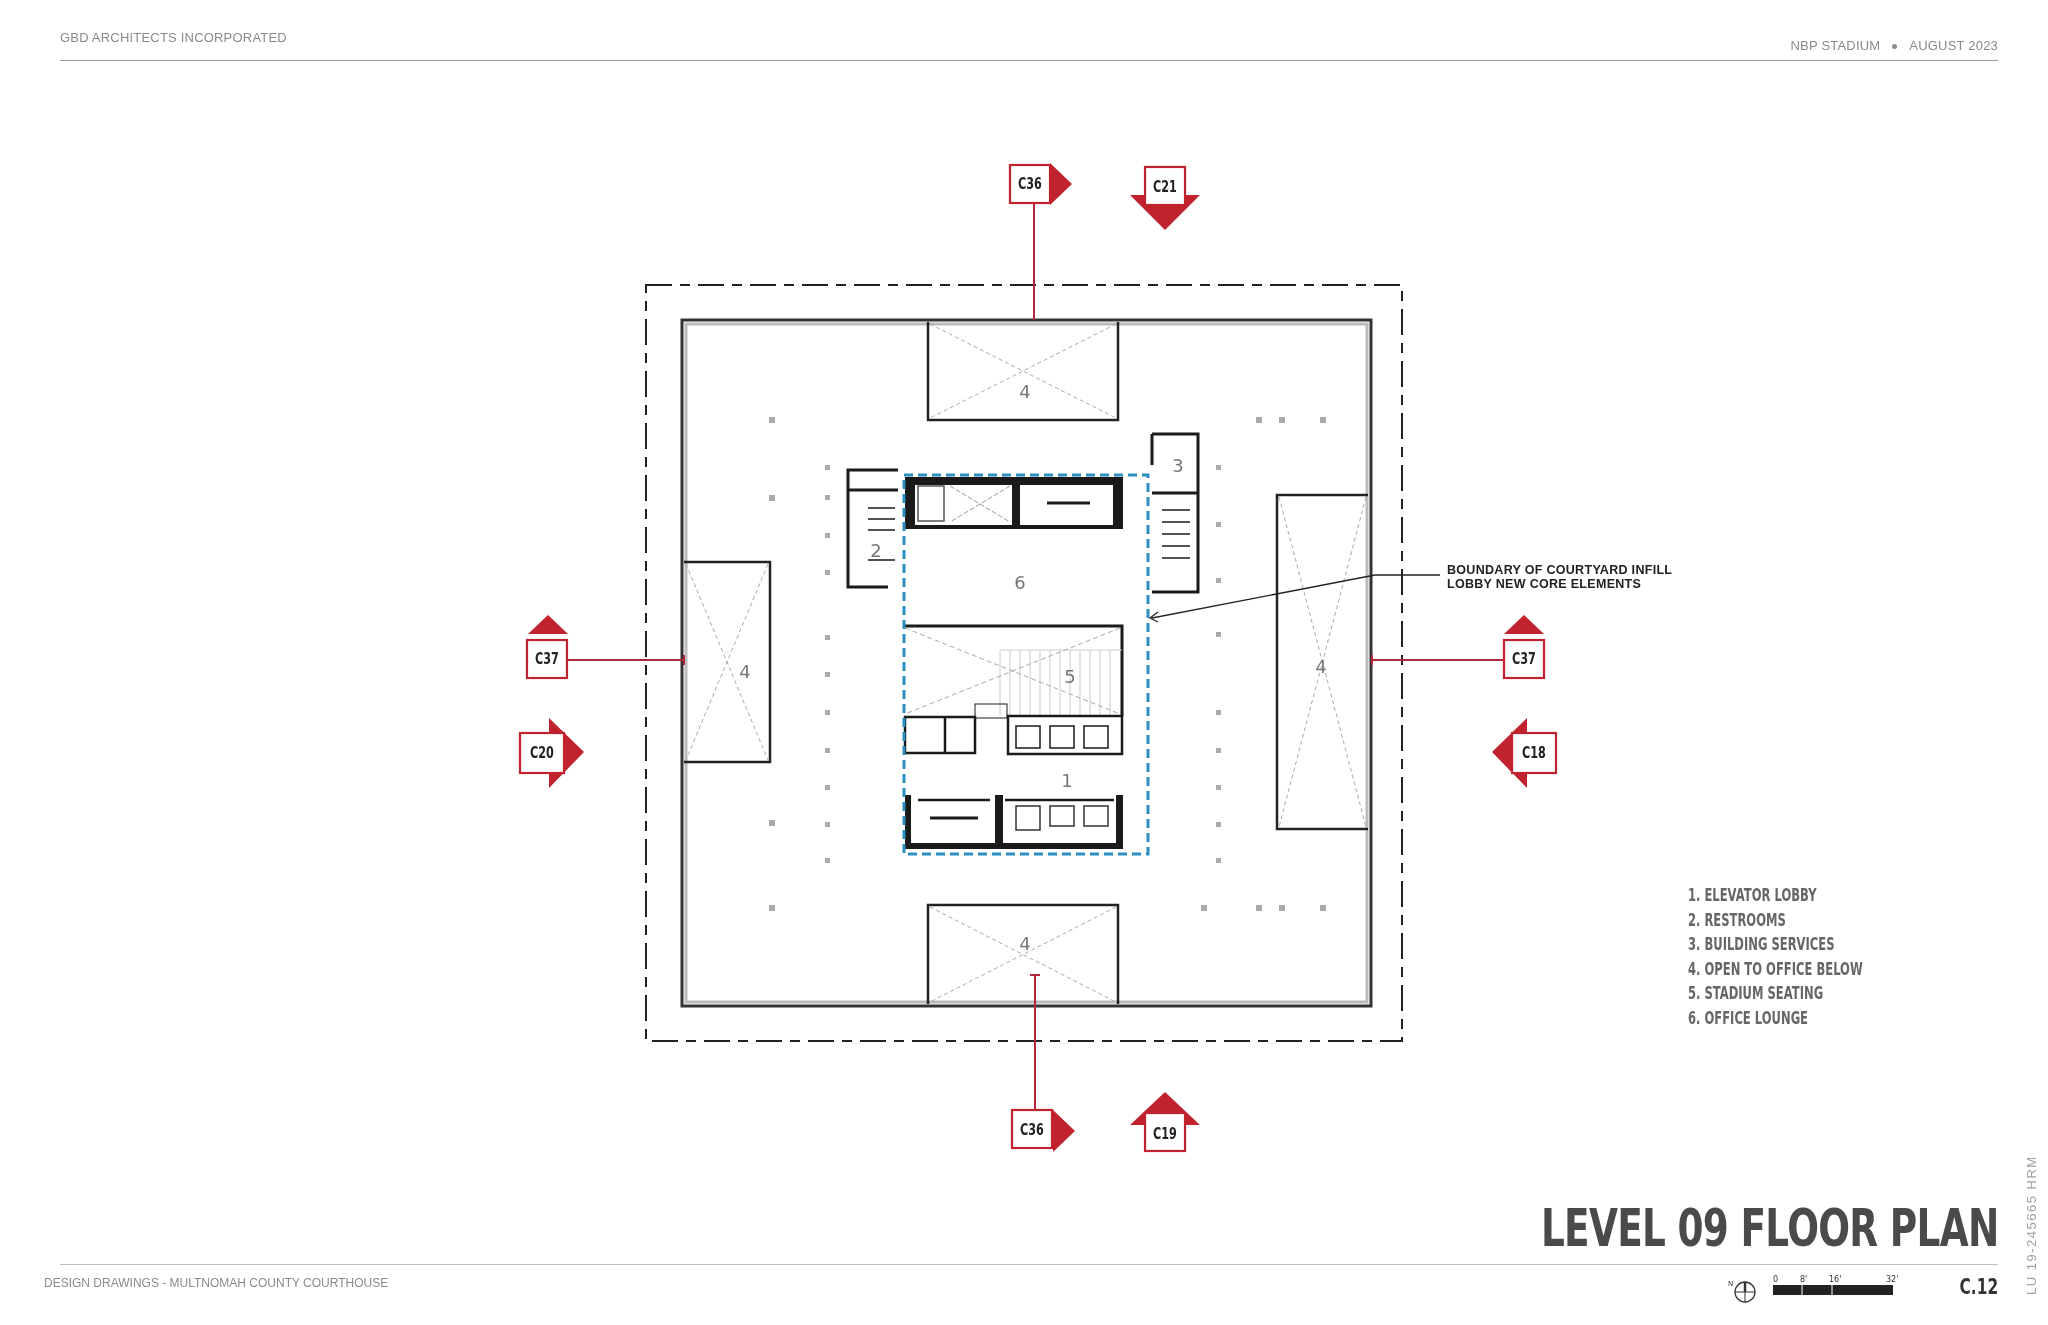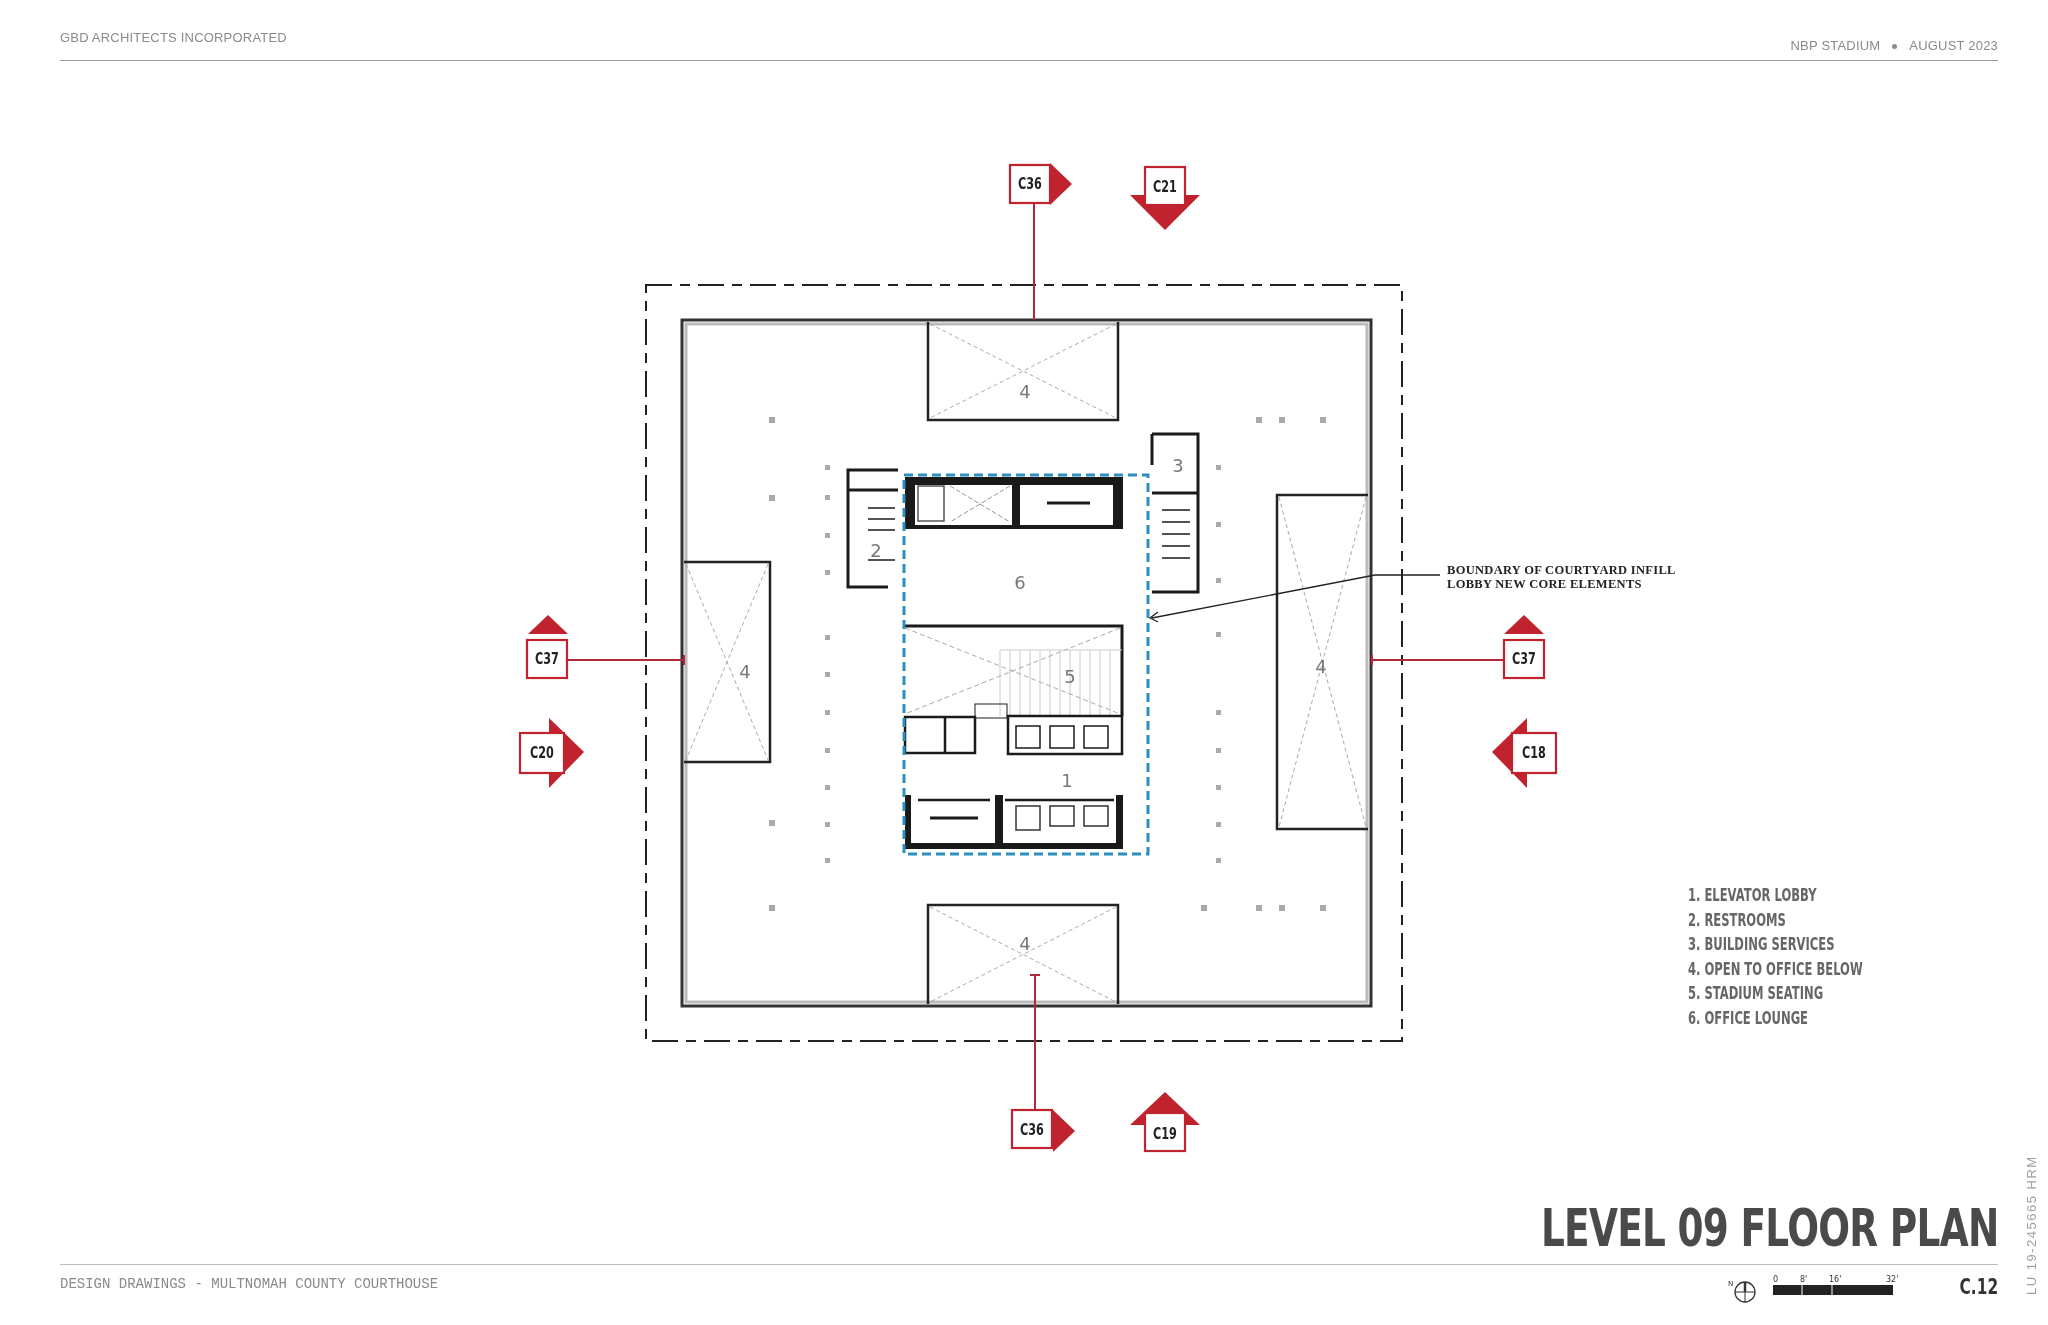--- a/index.html
+++ b/index.html
@@ -2,27 +2,27 @@
 <html><head>
 <meta charset="utf-8">
 <style>
   html, body { margin:0; padding:0; background:#ffffff; }
   body { width:2048px; height:1325px; position:relative; overflow:hidden; font-family:"Liberation Sans", sans-serif; }
   .hdr-left { position:absolute; left:60px; top:30px; font-size:13px; color:#8a8a8a; letter-spacing:0.2px; }
   .hdr-right { position:absolute; right:50px; top:38px; font-size:13px; color:#8a8a8a; letter-spacing:0.2px; }
   .hdr-right .dot { display:inline-block; width:5px; height:5px; border-radius:50%; background:#8a8a8a; margin:0 12px; vertical-align:middle; }
   .rule-top { position:absolute; left:60px; right:50px; top:60px; height:1px; background:#9a9a9a; }
   .rule-bottom { position:absolute; left:60px; right:50px; top:1264px; height:1px; background:#bdbdbd; }
-  .ftr-left { position:absolute; left:60px; top:1276px; font-size:14px; color:#8a8a8a;font-family:Liberation Mono, monospace; }
+  .ftr-left { position:absolute; left:44px; top:1276px; font-size:12px; color:#8a8a8a; }
   .title { position:absolute; right:50px; top:1198px; font-family:"DejaVu Sans", sans-serif; font-weight:bold; font-size:52px; color:#4a4a4a; letter-spacing:-1px; transform:scaleX(0.72); transform-origin:right top; white-space:nowrap; }
   .sheet { position:absolute; right:50px; top:1274px; font-family:"DejaVu Sans", sans-serif; font-weight:bold; font-size:22px; color:#333; transform:scaleX(0.7); transform-origin:right top; }
   .vert { position:absolute; left:2024px; top:1295px; transform:rotate(-90deg); transform-origin:left top; font-size:13px; color:#a0a0a0; letter-spacing:1.5px; white-space:nowrap; }
   .legend { position:absolute; left:1688px; top:883px; }
   .legend div { font-family:"DejaVu Sans", sans-serif; font-weight:bold; font-size:17px; color:#666; line-height:24.5px; transform:scaleX(0.68); transform-origin:left center; white-space:nowrap; }
-  .callout { position:absolute; left:1447px; top:563px; font-family:Liberation Serif, serif; font-weight:bold; font-size:12.5px; color:#222; line-height:14px; letter-spacing:0.3px; }
+  .callout { position:absolute; left:1447px; top:563px; font-family:Liberation Sans, sans-serif; font-weight:bold; font-size:12.5px; color:#222; line-height:14px; letter-spacing:0.3px; }
   .scale { position:absolute; left:1728px; top:1272px; }
   svg.plan { position:absolute; left:0; top:0; }
   .tag { position:absolute; font-family:"DejaVu Sans", sans-serif; font-weight:bold; font-size:16px; color:#222; transform:scaleX(0.7); text-align:center; width:60px; }
   .roomnum { font-family:"DejaVu Sans", sans-serif; font-size:18px; fill:#777; }
 </style>
 </head>
 <body>
 
 <div class="hdr-left">GBD ARCHITECTS INCORPORATED</div>
 <div class="hdr-right">

